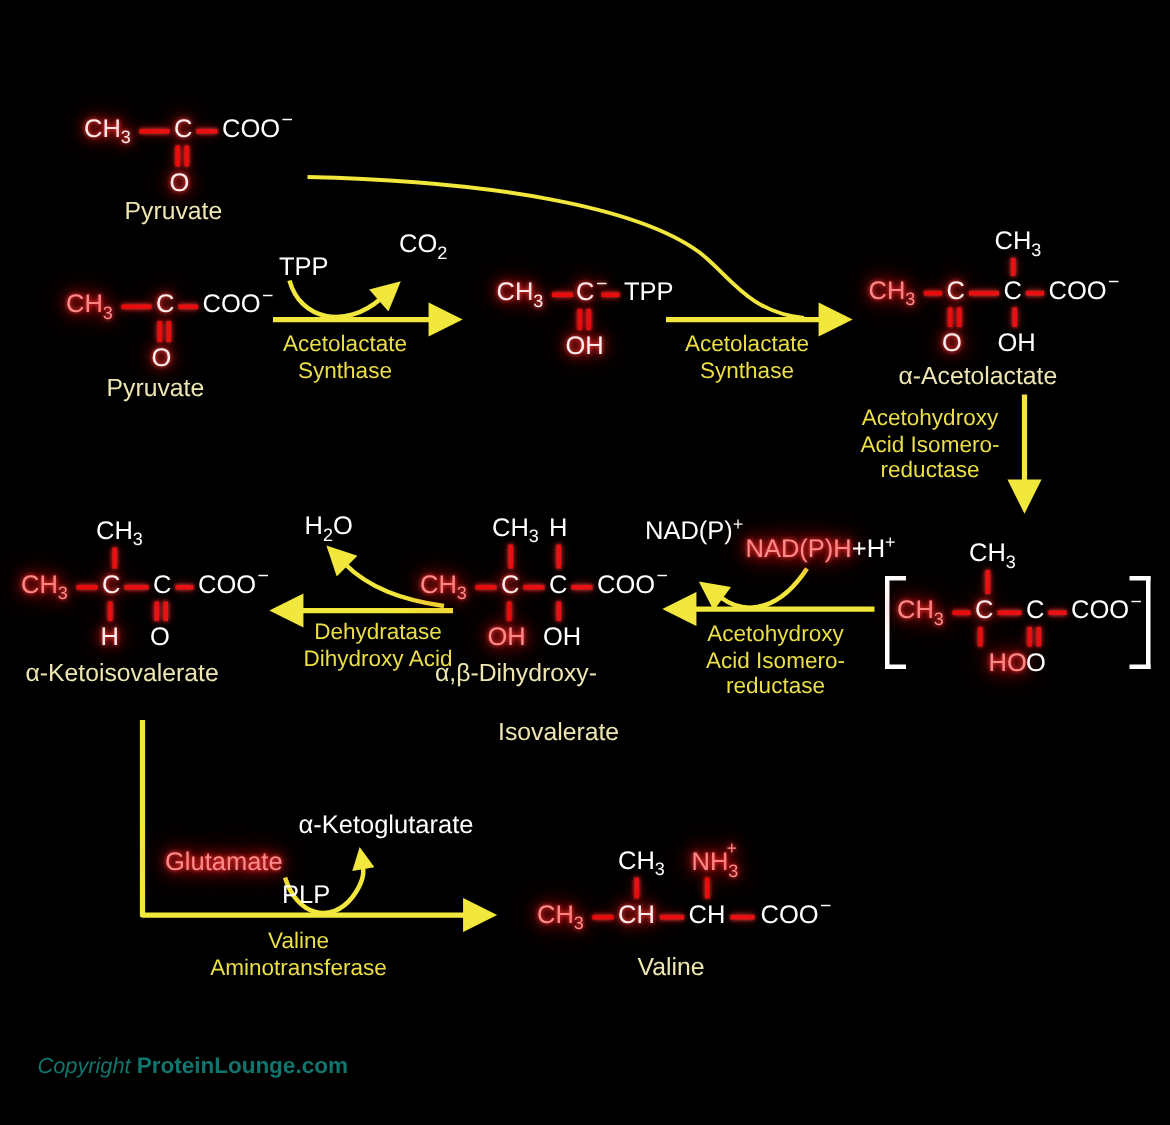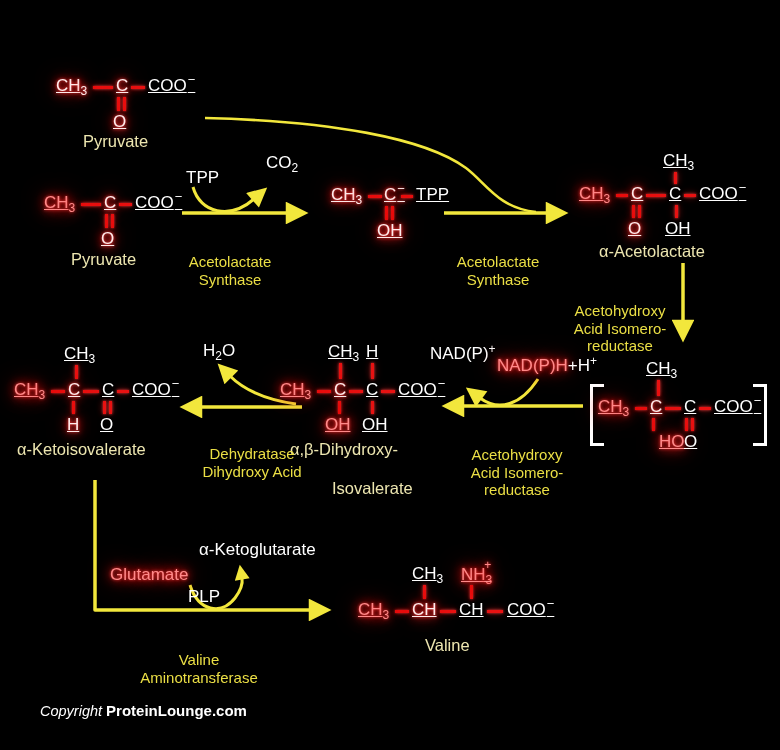--- a/index.html
+++ b/index.html
@@ -5,41 +5,41 @@
   html,body { margin:0; padding:0; background:#000; }
   #canvas {
     position:relative; width:780px; height:750px; background:#000;
     font-family:"Liberation Sans", sans-serif; overflow:hidden;
   }
   #page-title {
     position:absolute; left:0; right:0; top:11px; text-align:center;
     font-size:33px; color:#DFD66B; letter-spacing:.5px; z-index:2;
   }
   svg.arrows { position:absolute; left:0; top:0; z-index:1; }
-  .atom { position:absolute; font-size:17px; line-height:1.05; white-space:nowrap; z-index:2;text-decoration:underline; }
+  .atom { position:absolute; font-size:17px; line-height:1.05; white-space:nowrap; z-index:2; }
   .w  { color:#ffffff; }
   .cw { position:absolute; color:#ffffff; font-size:16px; line-height:1.05; white-space:nowrap; z-index:2; }
   .gp { color:#ffecec;
         text-shadow:0 0 3px #ff4545, 0 0 7px #ff2525, 0 0 13px #ee1111, 0 0 22px rgba(238,17,17,.75); }
   .gr { color:#ff8a8a;
         text-shadow:0 0 3px #ff3a3a, 0 0 8px #ff2020, 0 0 15px #e81010, 0 0 24px rgba(232,16,16,.85); }
   .grs { text-shadow:0 0 3px #ff3a3a, 0 0 8px #ff2020, 0 0 15px #e81010, 0 0 24px rgba(232,16,16,.85); color:#ff8a8a; }
   .mlabel { position:absolute; color:#EDE6B0; font-size:16.5px; white-space:nowrap; z-index:2; }
-  .enz { position:absolute; color:#EBDF45; font-size:15px; line-height:17.5px; text-align:center; z-index:2;margin-top:32px; }
+  .enz { position:absolute; color:#EBDF45; font-size:15px; line-height:17.5px; text-align:center; z-index:2; }
   .b { position:absolute; background:#e81212; z-index:1;
        box-shadow:0 0 3px #ff4040, 0 0 7px rgba(255,32,32,.55); }
   .bh { height:3px; } .bv { width:3px; }
   .bracket { position:absolute; width:11px; height:56px; z-index:2; }
   .bracket.lb { border-left:3px solid #fff; border-top:3px solid #fff; border-bottom:3px solid #fff; }
   .bracket.rb { border-right:3px solid #fff; border-top:3px solid #fff; border-bottom:3px solid #fff; }
   sub { font-size:12px; line-height:0; }
   sup { font-size:12px; line-height:0; vertical-align:6px; }
   sup.neg { font-size:13px; vertical-align:7px; margin-left:1px; }
   sup.stack { margin-left:-8px; vertical-align:11px; font-size:12px; }
-  #footer { position:absolute; left:40px; top:702px; color:#ffffff; font-size:14.5px; z-index:2; white-space:nowrap; }
+  #footer { position:absolute; left:25px; top:702px; color:#0f766e; font-size:14.5px; z-index:2; white-space:nowrap; }
   #footer .cpy { font-style:italic; }
   #footer .brand { font-weight:bold; font-size:15px; }
 </style>
 </head>
 <body>
 
 <div id="canvas">
 
   <svg class="arrows" width="780" height="750" viewBox="0 0 780 750">
     <defs>

